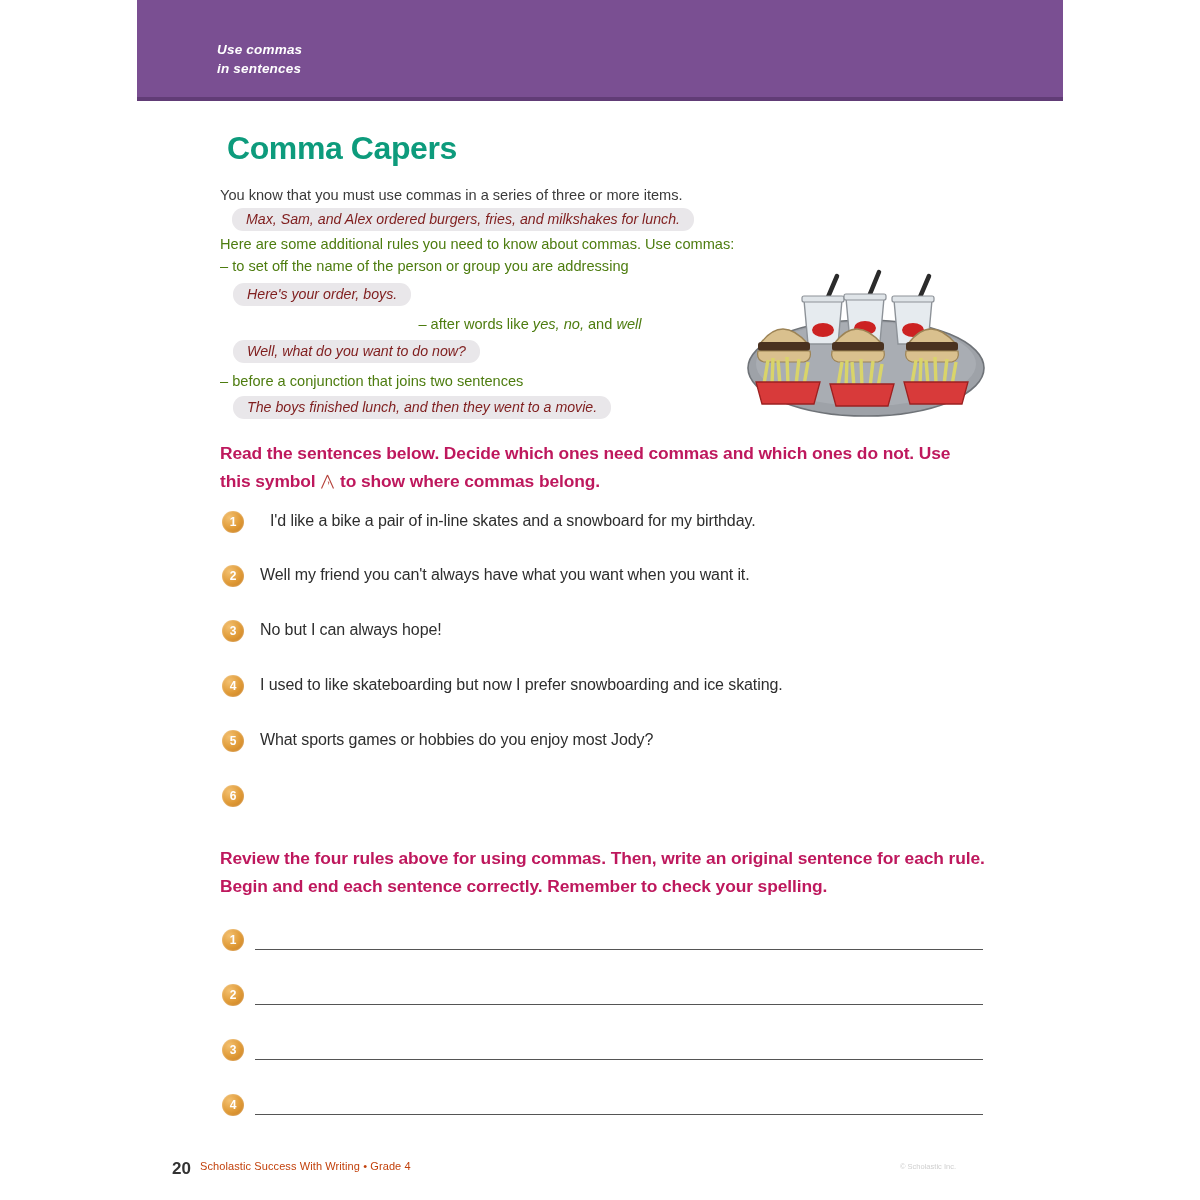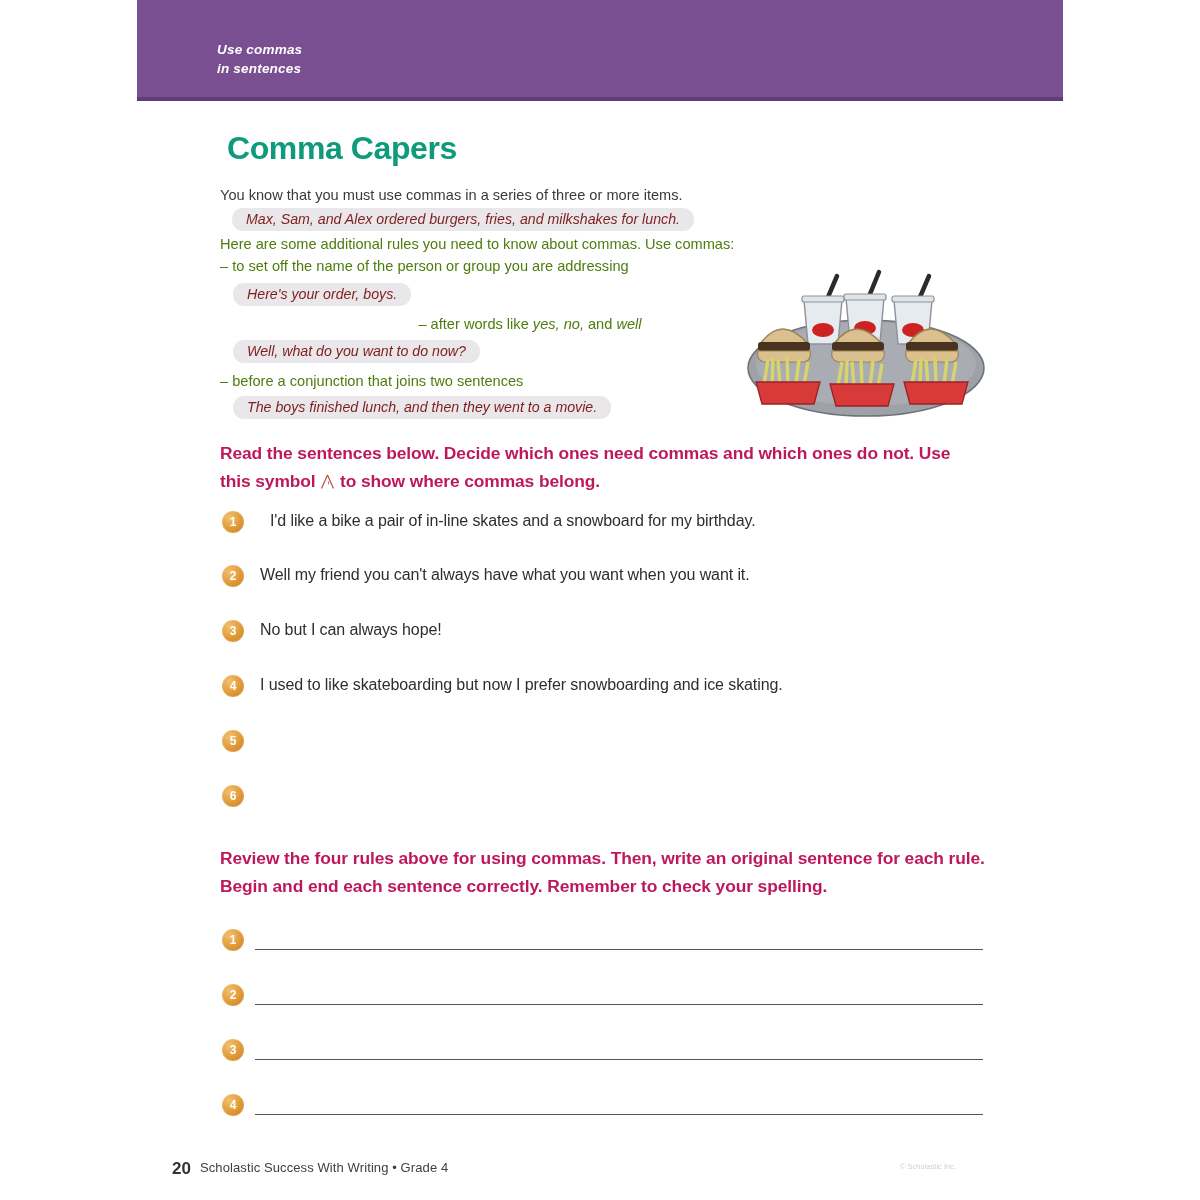--- a/index.html
+++ b/index.html
@@ -178,22 +178,22 @@
     left: 172px;
     top: 1159px;
     font-size: 17px;
     font-weight: bold;
     color: #333333;
   }
   .footer-title {
     position: absolute;
     left: 200px;
     top: 1160px;
-    font-size: 13px;
-    color: #404040;
+    font-size: 11px;
+    color: #c2410c;
     letter-spacing: 0.1px;
   }
   .footer-copy {
     position: absolute;
     left: 900px;
     top: 1162px;
     font-size: 7.5px;
     color: #cfcfcf;
     text-align: right;
   }
@@ -344,20 +344,21 @@
   <div class="q-item" style="top:620px">
     <div class="badge">3</div>
     <div class="q-text">No but I can always hope!</div>
   </div>
   <div class="q-item" style="top:675px">
     <div class="badge">4</div>
     <div class="q-text">I used to like skateboarding but now I prefer snowboarding and ice skating.</div>
   </div>
   <div class="q-item" style="top:730px">
     <div class="badge">5</div>
+    <div class="q-text">What sports games or hobbies do you enjoy most Jody?</div>
   </div>
   <div class="q-item" style="top:785px">
     <div class="badge">6</div>
   </div>
 
   <div class="instr instr-2">Review the four rules above for using commas. Then, write an original sentence for each rule. Begin and end each sentence correctly. Remember to check your spelling.</div>
 
   <div class="ans-item" style="top:929px">
     <div class="badge">1</div>
     <div class="ans-line"></div>

